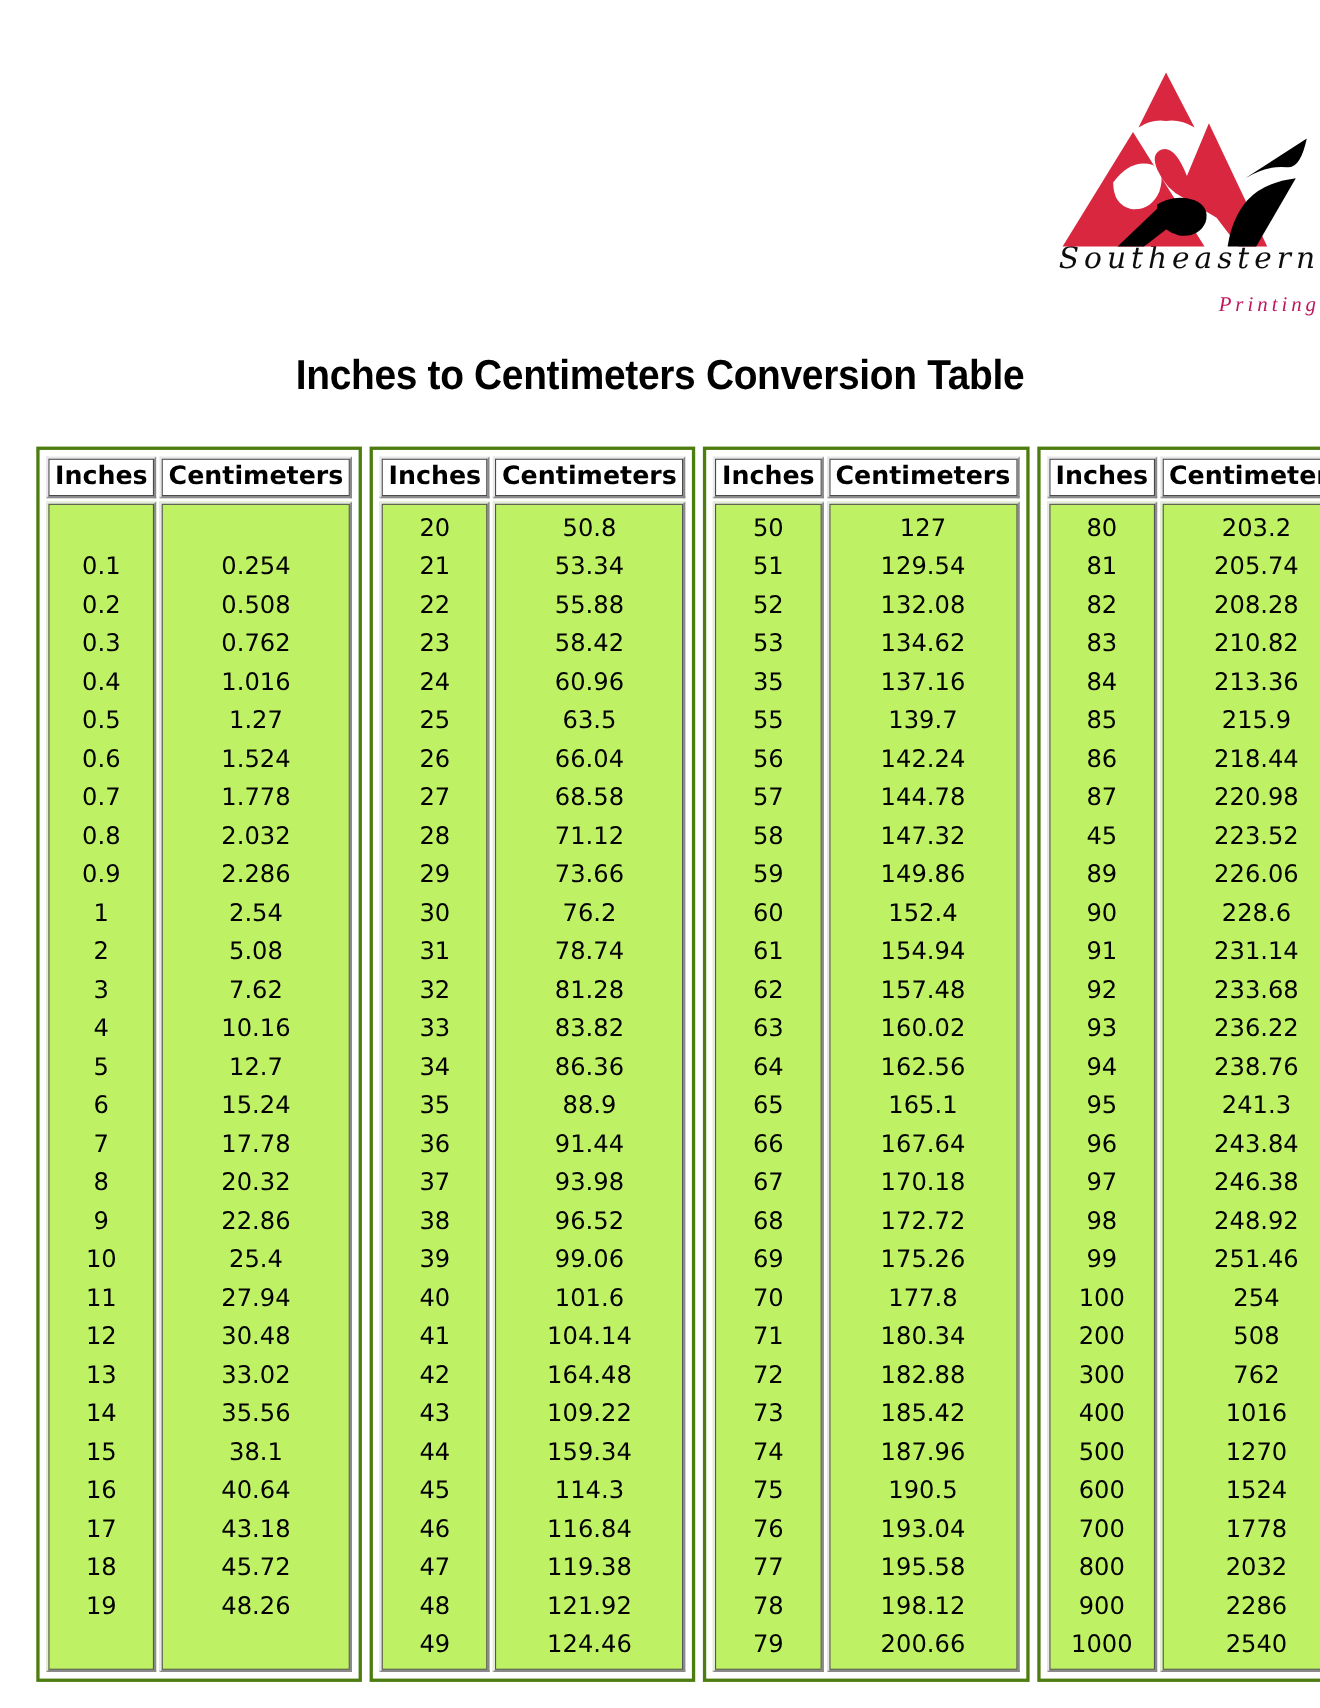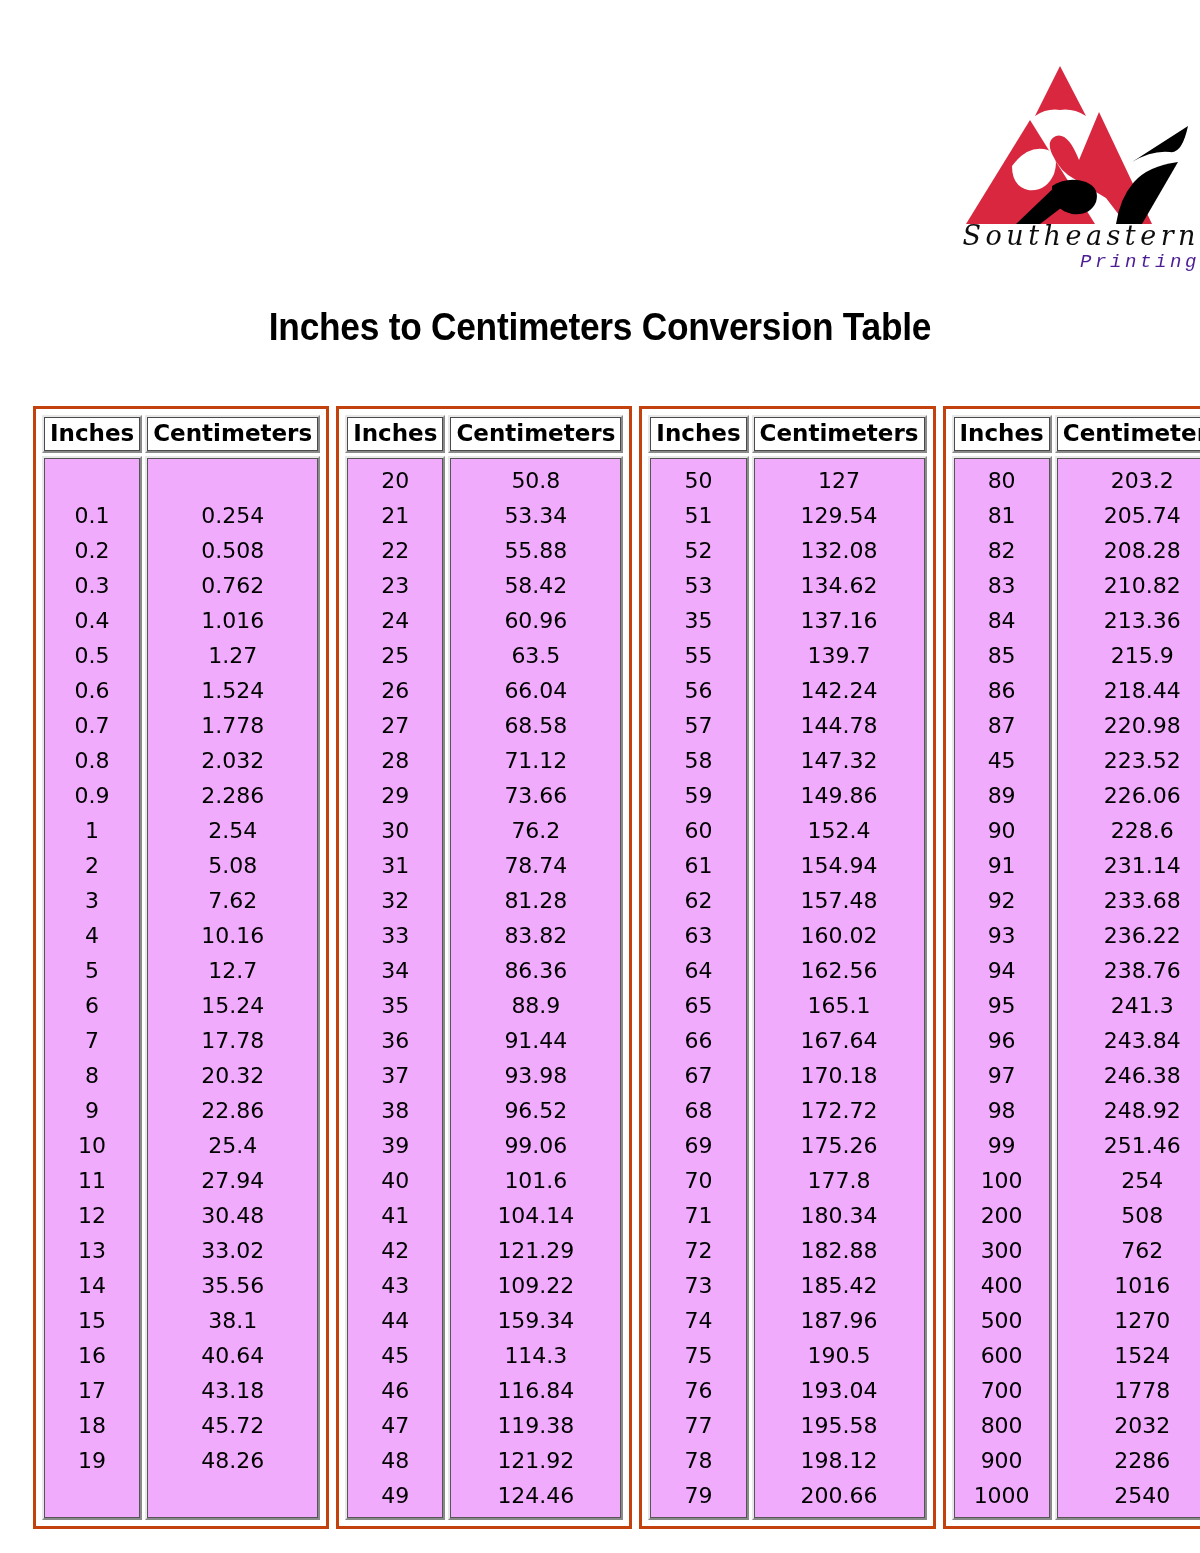--- a/index.html
+++ b/index.html
@@ -33,26 +33,26 @@
   .logo-word {
     font-family: "DejaVu Serif", serif;
     font-style: italic;
     font-size: 27px;
     letter-spacing: 4.5px;
     color: #0d0d0d;
     margin-top: -8px;
     line-height: 1;
   }
   .logo-word2 {
-    font-family: Liberation Mono, monospace;
+    font-family: Liberation Serif, serif;
     font-style: italic;
     font-size: 19px;
     letter-spacing: 3.6px;
-    color: #4c1d95;
-    margin-top: 4px;
+    color: #be185d;
+    margin-top: 19px;
     margin-left: 66px;
     line-height: 1;
   }
 
   
   .page-title {
     text-align: center;
     font-family: "Liberation Sans", sans-serif;
     font-weight: bold;
     font-size: 38px;
@@ -69,21 +69,21 @@
     left: 0;
     width: 1200px;
     display: flex;
     justify-content: flex-start;
     align-items: flex-start;
     padding-left: 33px;
     box-sizing: border-box;
   }
 
   .conv-table-frame {
-    border: 3px solid #c2410c;
+    border: 3px solid #4d7c0f;
     background: #ffffff;
     padding: 3px;
     box-sizing: border-box;
     margin-right: 7px;
   }
 
   table.conv-table {
     border-collapse: separate;
     border-spacing: 3px;
     background: #ffffff;
@@ -103,21 +103,21 @@
     white-space: nowrap;
     line-height: 1.05;
   }
 
   table.conv-table td.col-in,
   table.conv-table td.col-cm {
     border: 2px solid;
     border-color: #e8e8e8 #8a8a8a #8a8a8a #e8e8e8;
     outline: 1px solid #555555;
     outline-offset: -3px;
-    background: #f0abfc;
+    background: #bef264;
     padding: 0;
     vertical-align: top;
   }
 
   .cellstack {
     display: flex;
     flex-direction: column;
     padding: 5px 0 5px 0;
   }
   .cellstack .v {
@@ -316,21 +316,21 @@
                 <div class="v">81.28</div>
                 <div class="v">83.82</div>
                 <div class="v">86.36</div>
                 <div class="v">88.9</div>
                 <div class="v">91.44</div>
                 <div class="v">93.98</div>
                 <div class="v">96.52</div>
                 <div class="v">99.06</div>
                 <div class="v">101.6</div>
                 <div class="v">104.14</div>
-                <div class="v">121.29</div>
+                <div class="v">164.48</div>
                 <div class="v">109.22</div>
                 <div class="v">159.34</div>
                 <div class="v">114.3</div>
                 <div class="v">116.84</div>
                 <div class="v">119.38</div>
                 <div class="v">121.92</div>
                 <div class="v">124.46</div>
               </div>
           </td>
         </tr>

